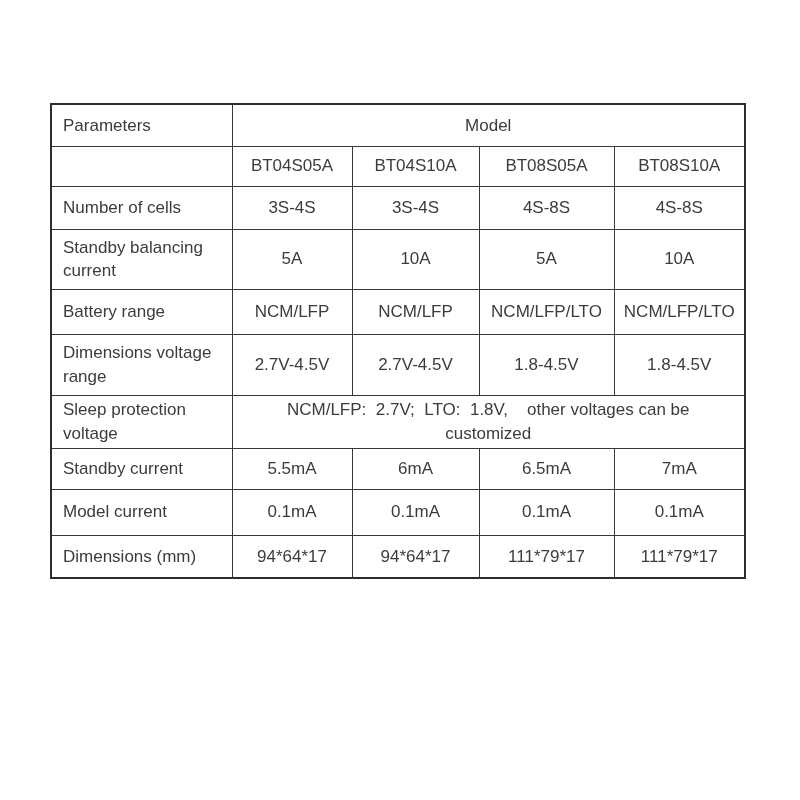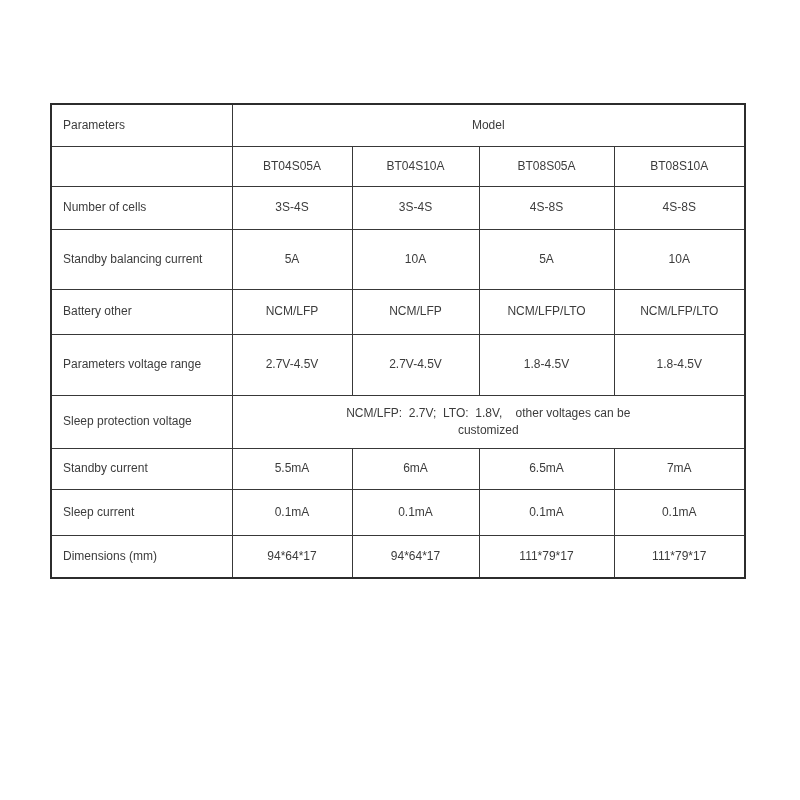--- a/index.html
+++ b/index.html
@@ -18,21 +18,21 @@
     top: 103px;
   }
   table.spec {
     border-collapse: collapse;
     table-layout: fixed;
     width: 694px;
     border: 2px solid #2c2c2c;
   }
   table.spec td {
     border: 1.5px solid #383838;
-    font-size: 12px;
+    font-size: 17px;
     line-height: 1.38;
     text-align: center;
     vertical-align: middle;
     padding: 2px 4px;
     overflow: hidden;
   }
   table.spec td.lbl {
     text-align: left;
     padding-left: 11px;
     padding-right: 10px;
@@ -81,47 +81,47 @@
         <td>4S-8S</td>
       </tr>
       <tr class="rh60">
         <td class="lbl">Standby balancing current</td>
         <td>5A</td>
         <td>10A</td>
         <td>5A</td>
         <td>10A</td>
       </tr>
       <tr class="rh45">
-        <td class="lbl">Battery other</td>
+        <td class="lbl">Battery range</td>
         <td>NCM/LFP</td>
         <td>NCM/LFP</td>
         <td>NCM/LFP/LTO</td>
         <td>NCM/LFP/LTO</td>
       </tr>
       <tr class="rh61">
-        <td class="lbl">Parameters voltage range</td>
+        <td class="lbl">Dimensions voltage range</td>
         <td>2.7V-4.5V</td>
         <td>2.7V-4.5V</td>
         <td>1.8-4.5V</td>
         <td>1.8-4.5V</td>
       </tr>
       <tr class="rh53">
         <td class="lbl">Sleep protection voltage</td>
         <td colspan="4" class="prewrap">NCM/LFP:  2.7V;  LTO:  1.8V,    other voltages can be
 customized</td>
       </tr>
       <tr class="rh41">
         <td class="lbl">Standby current</td>
         <td>5.5mA</td>
         <td>6mA</td>
         <td>6.5mA</td>
         <td>7mA</td>
       </tr>
       <tr class="rh46">
-        <td class="lbl">Sleep current</td>
+        <td class="lbl">Model current</td>
         <td>0.1mA</td>
         <td>0.1mA</td>
         <td>0.1mA</td>
         <td>0.1mA</td>
       </tr>
       <tr class="rh43">
         <td class="lbl">Dimensions (mm)</td>
         <td>94*64*17</td>
         <td>94*64*17</td>
         <td>111*79*17</td>

